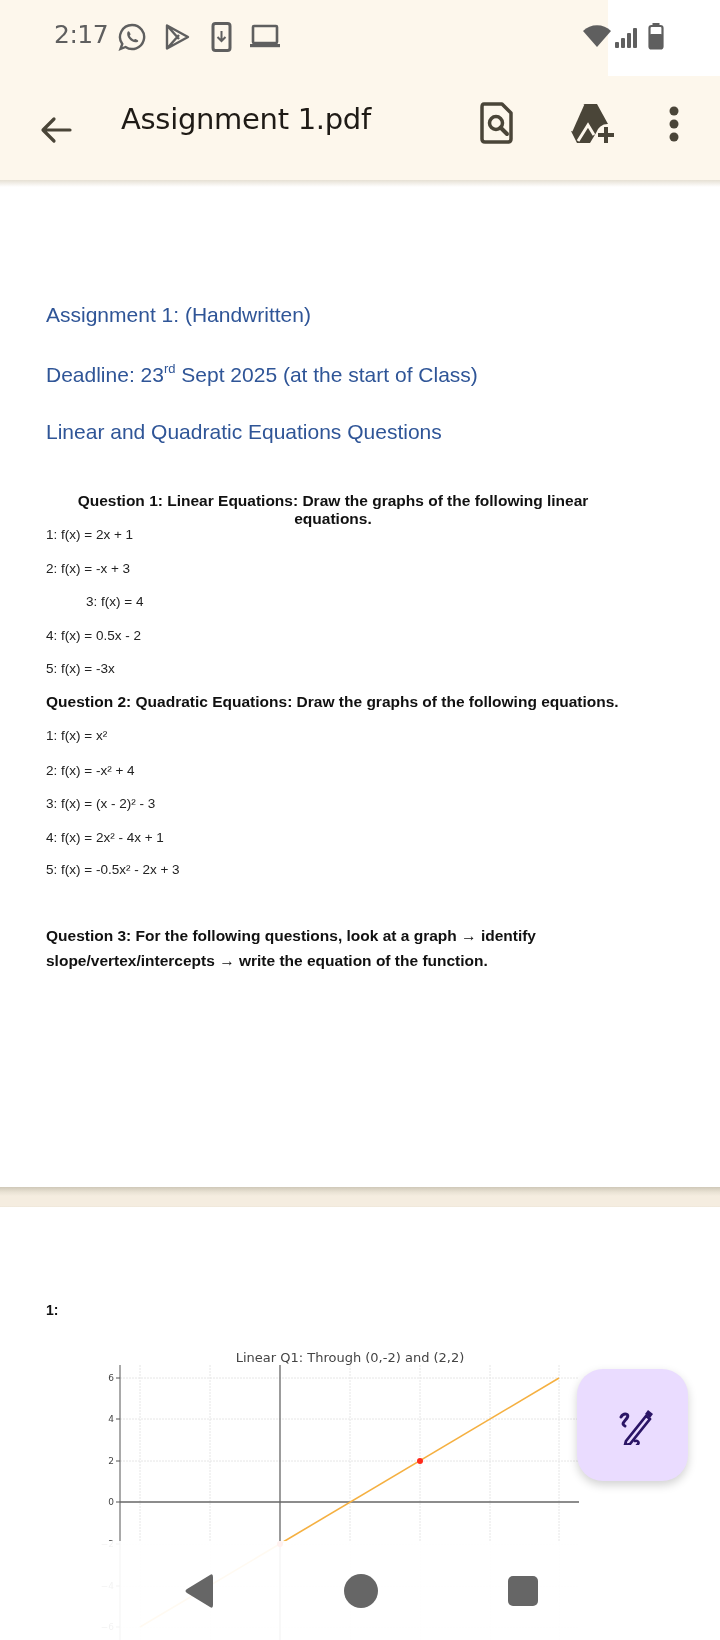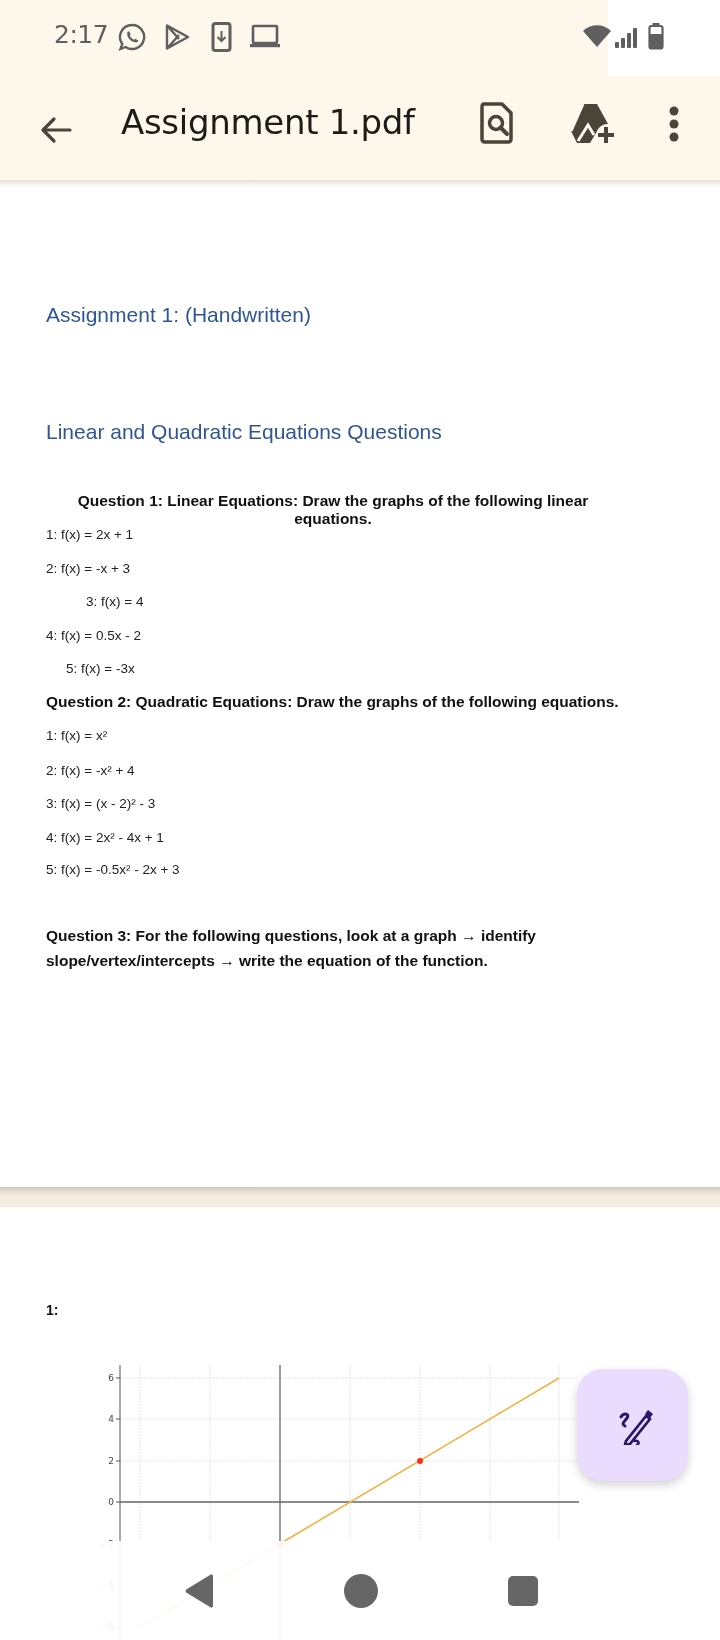--- a/index.html
+++ b/index.html
@@ -6,21 +6,21 @@
   html, body { width: 720px; height: 1640px; overflow: hidden; background: #ffffff; }
   body { position: relative; font-family: "Liberation Sans", sans-serif; }
 
   .status-bar { position: absolute; left: 0; top: 0; width: 608px; height: 76px; background: #fdf7ec; }
   .status-time { position: absolute; left: 54px; top: 20px; font-family: "DejaVu Sans", sans-serif; font-size: 25px; color: #5f5f5f; letter-spacing: -0.5px; }
   .sb-icon { position: absolute; top: 22px; }
 
   .app-bar { position: absolute; left: 0; top: 76px; width: 720px; height: 104px; background: #fdf7ec; }
   .app-bar-shadow { position: absolute; left: 0; top: 180px; width: 720px; height: 7px; background: linear-gradient(#e6e0d4, #ffffff); }
   .back-btn { position: absolute; left: 30px; top: 28px; width: 52px; height: 52px; display: flex; align-items: center; justify-content: center; }
-  .title { position: absolute; left: 121px; top: 26px; font-family: "DejaVu Sans", sans-serif; font-size: 34px; color: #1f1b16; letter-spacing: -0.3px; }
+  .title { position: absolute; left: 121px; top: 26px; font-family: "DejaVu Sans", sans-serif; font-size: 29px; color: #1f1b16; letter-spacing: -0.3px; }
   .ab-icon { position: absolute; display: flex; align-items: center; justify-content: center; }
 
   .page { position: absolute; left: 0; width: 620px; background: #ffffff; }
   .page1 { top: 187px; height: 1000px; }
   .page-gap { position: absolute; left: 0; top: 1187px; width: 720px; height: 20px; background: linear-gradient(#cfc8b8 0px, #e9e2d4 5px, #f5ede0 9px, #f5ede0 19px, #ece4d6 20px); }
   .page2 { top: 1207px; height: 433px; }
 
   .doc-h { position: absolute; left: 46px; font-family: "Liberation Sans", sans-serif; font-size: 21px; color: #2f5597; }
   .doc-h sup { font-size: 13px; vertical-align: 9px; }
   .q-head { position: absolute; left: 46px; font-family: "Liberation Sans", sans-serif; font-weight: bold; font-size: 15.5px; color: #111111; }
@@ -110,44 +110,46 @@
         <circle cx="6" cy="5" r="4.5" fill="#4a4538"></circle>
         <circle cx="6" cy="18" r="4.5" fill="#4a4538"></circle>
         <circle cx="6" cy="31" r="4.5" fill="#4a4538"></circle>
       </svg>
   </div>
 </div>
 <div class="app-bar-shadow"></div>
 
 <div class="page page1">
   <div class="doc-h" style="top:116px;">Assignment 1: (Handwritten)</div>
+  <div class="doc-h" style="top:174px;"><span>Deadline: 23</span><sup>rd</sup><span> Sept 2025 (at the start of Class)</span></div>
   <div class="doc-h" style="top:233px;">Linear and Quadratic Equations Questions</div>
 
   <div class="q-head" style="top:305px;text-align:center;">Question 1: Linear Equations: Draw the graphs of the following linear equations.</div>
   <div class="q-item" style="top:340px;">1: f(x) = 2x + 1</div>
   <div class="q-item" style="top:374px;text-align:center;">2: f(x) = -x + 3</div>
   <div class="q-item" style="top:407px;margin-left:40px;">3: f(x) = 4</div>
   <div class="q-item" style="top:441px;">4: f(x) = 0.5x - 2</div>
-  <div class="q-item" style="top:474px;margin-left:20px;">5: f(x) = -3x</div>
+  <div class="q-item" style="top:474px;">5: f(x) = -3x</div>
 
   <div class="q-head" style="top:506px;">Question 2: Quadratic Equations: Draw the graphs of the following equations.</div>
   <div class="q-item" style="top:541px;">1: f(x) = x²</div>
   <div class="q-item" style="top:576px;">2: f(x) = -x² + 4</div>
   <div class="q-item" style="top:609px;">3: f(x) = (x - 2)² - 3</div>
   <div class="q-item" style="top:643px;">4: f(x) = 2x² - 4x + 1</div>
   <div class="q-item" style="top:675px;">5: f(x) = -0.5x² - 2x + 3</div>
 
   <div class="q-head" style="top:740px;">Question 3: For the following questions, look at a graph → identify</div>
   <div class="q-head" style="top:765px;">slope/vertex/intercepts → write the equation of the function.</div>
 </div>
 
 <div class="page-gap"></div>
 
 <div class="page page2">
   <div class="q-head" style="top:95px;font-size:14px;">1:</div>
+  <div class="chart-title" style="top:143px;left:0;width:700px;">Linear Q1: Through (0,-2) and (2,2)</div>
 </div>
 
 <svg style="position:absolute;left:0;top:1360px;" width="600" height="280" viewBox="0 1360 600 280">
   <g stroke="#e6e6e6" stroke-width="1" stroke-dasharray="2,1">
     <line x1="140" y1="1365" x2="140" y2="1640"></line>
     <line x1="210" y1="1365" x2="210" y2="1640"></line>
     <line x1="350" y1="1365" x2="350" y2="1640"></line>
     <line x1="420" y1="1365" x2="420" y2="1640"></line>
     <line x1="490" y1="1365" x2="490" y2="1640"></line>
     <line x1="559" y1="1365" x2="559" y2="1640"></line>

